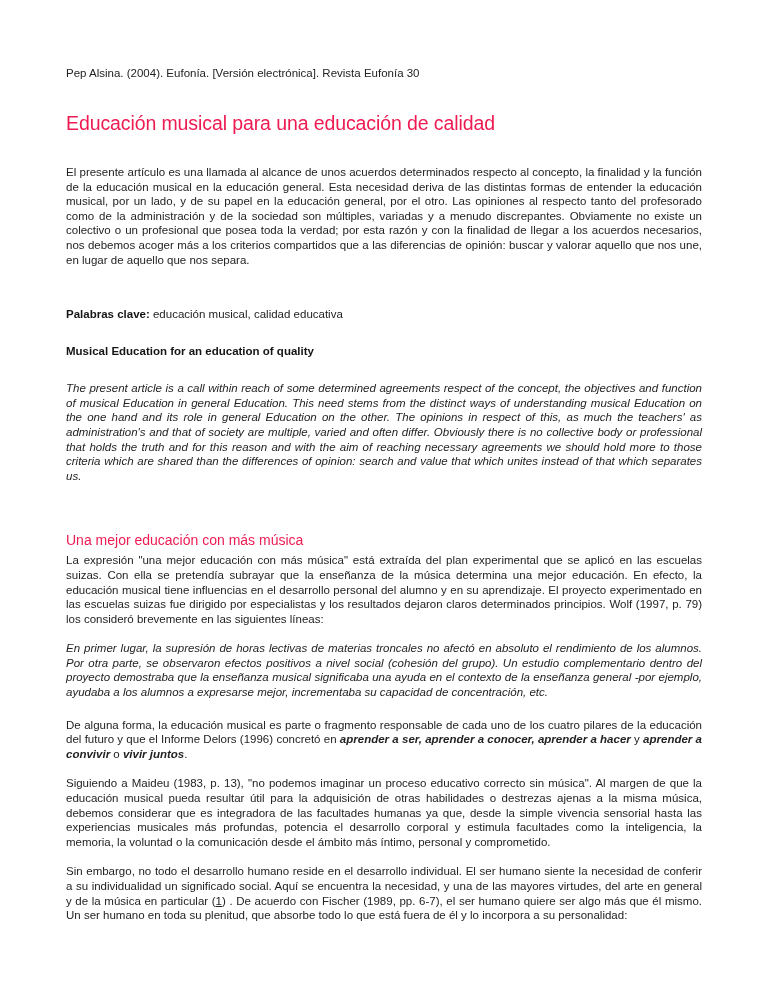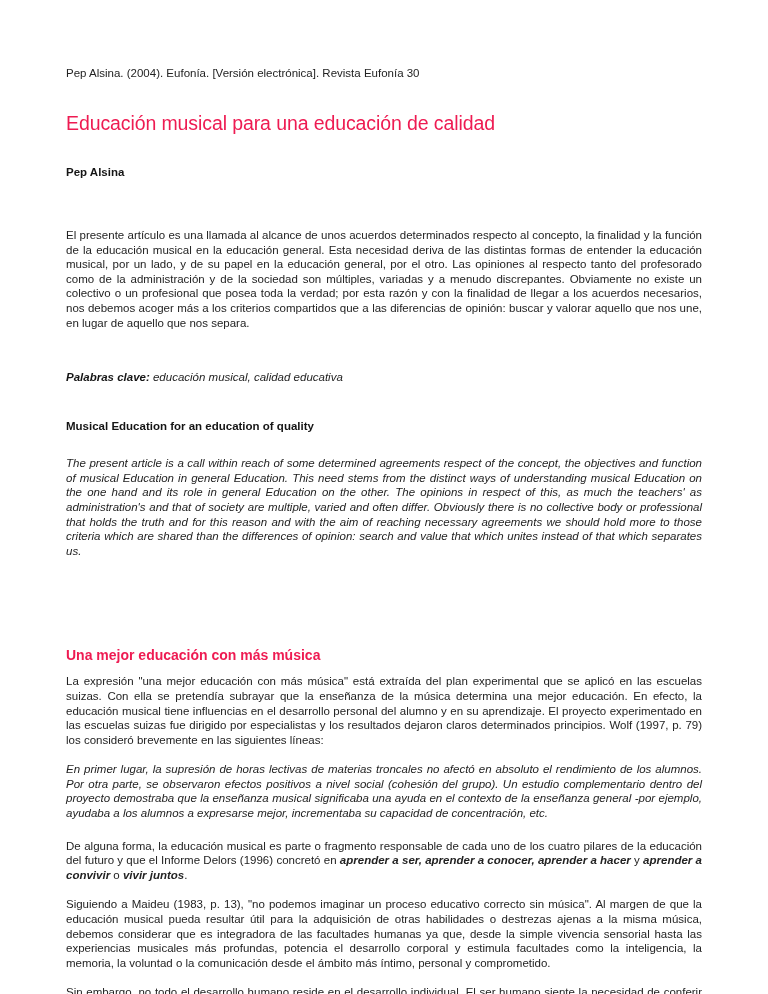--- a/index.html
+++ b/index.html
@@ -59,50 +59,49 @@
   }
 
   p.para.abstract-es {
     margin-bottom: 40px;
   }
 
   .keywords {
     font-size: 11.5px;
     line-height: 15px;
     color: #232323;
-    margin: 0 0 34px 0;
-    font-style: italic;
+    margin: 0 0 22px 0;
   }
   .keywords .kw-label {
     font-weight: bold;
     color: #151515;
   }
 
   .en-title {
     font-size: 11.5px;
     line-height: 15px;
     font-weight: bold;
     color: #151515;
     margin: 0 0 22px 0;
   }
 
   p.para.italic {
     font-style: italic;
   }
 
   p.abstract-en {
-    margin-bottom: 88px;
+    margin-bottom: 48px;
   }
 
   h2.section-title {
     font-size: 14px;
     line-height: 18px;
-    font-weight: bold;
+    font-weight: normal;
     color: #ee1b52;
-    margin: 0 0 10px 0;
+    margin: 0 0 4px 0;
   }
 
   p.blockquote-it {
     font-style: italic;
     margin-bottom: 18px;
   }
 
   a.footnote-link {
     color: #232323;
     text-decoration: none;
@@ -119,21 +118,20 @@
 </head>
 <body>
 
 <div class="page">
   <div class="content">
 
     <p class="citation-line">Pep Alsina. (2004). Eufonía. [Versión electrónica]. Revista Eufonía 30</p>
 
     <h1 class="doc-title">Educación musical para una educación de calidad</h1>
 
-    <p class="author-name">Pep Alsina</p>
 
     <p class="para abstract-es">El presente artículo es una llamada al alcance de unos acuerdos determinados respecto al concepto, la finalidad y la función de la educación musical en la educación general. Esta necesidad deriva de las distintas formas de entender la educación musical, por un lado, y de su papel en la educación general, por el otro. Las opiniones al respecto tanto del profesorado como de la administración y de la sociedad son múltiples, variadas y a menudo discrepantes. Obviamente no existe un colectivo o un profesional que posea toda la verdad; por esta razón y con la finalidad de llegar a los acuerdos necesarios, nos debemos acoger más a los criterios compartidos que a las diferencias de opinión: buscar y valorar aquello que nos une, en lugar de aquello que nos separa.</p>
 
     <p class="keywords"><span class="kw-label">Palabras clave:</span><span> educación musical, calidad educativa</span></p>
 
     <p class="en-title">Musical Education for an education of quality</p>
 
     <p class="para italic abstract-en">The present article is a call within reach of some determined agreements respect of the concept, the objectives and function of musical Education in general Education. This need stems from the distinct ways of understanding musical Education on the one hand and its role in general Education on the other. The opinions in respect of this, as much the teachers' as administration's and that of society are multiple, varied and often differ. Obviously there is no collective body or professional that holds the truth and for this reason and with the aim of reaching necessary agreements we should hold more to those criteria which are shared than the differences of opinion: search and value that which unites instead of that which separates us.</p>
 
     <h2 class="section-title">Una mejor educación con más música</h2>

